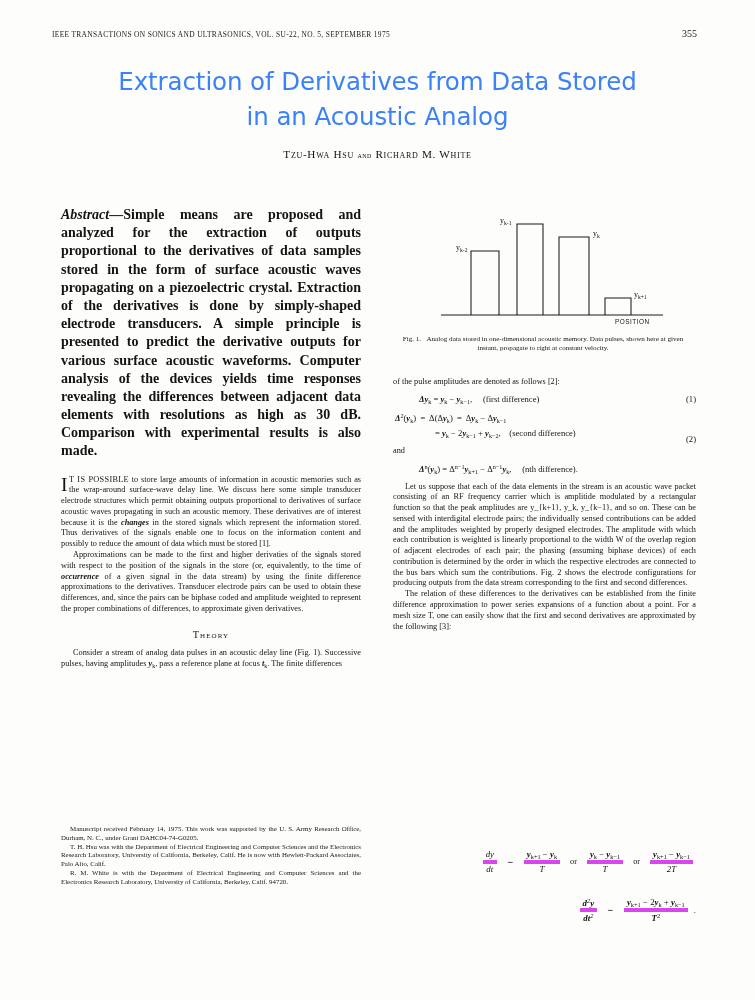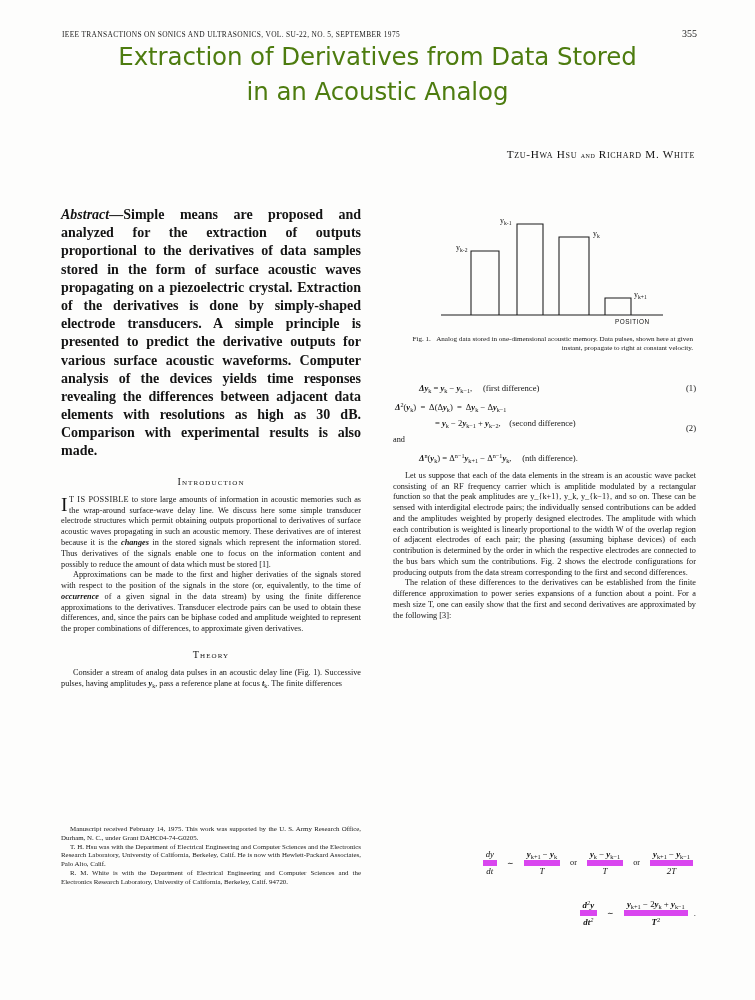--- a/index.html
+++ b/index.html
@@ -18,55 +18,55 @@
     margin: 0 auto;
     background: #fdfdfc;
     overflow: hidden;
     padding: 0;
     box-sizing: border-box;
   }
   
   .runhead {
     position: absolute;
     top: 28px;
-    left: 62px;
+    left: 52px;
     right: 58px;
     display: flex;
     justify-content: space-between;
     align-items: baseline;
     font-size: 7.4px;
     letter-spacing: 0.35px;
     font-variant: small-caps;
     text-transform: uppercase;
     color: #1a1a1a;
   }
   .runhead .pageno {
     font-size: 10px;
     letter-spacing: 0;
   }
   
   .title {
     position: absolute;
-    top: 40px;
+    top: 65px;
     left: 60px;
     right: 60px;
     text-align: center;
     font-family: "DejaVu Sans", "Liberation Sans", sans-serif;
     font-size: 24.5px;
     font-weight: 400;
     line-height: 1.42;
-    color: #4d7c0f;
+    color: #3b82f6;
     letter-spacing: -0.1px;
   }
   .authors {
     position: absolute;
     top: 148px;
     left: 60px;
     right: 60px;
-    text-align: right;
+    text-align: center;
     font-size: 11.2px;
     font-variant: small-caps;
     letter-spacing: 0.7px;
     color: #111;
   }
   .authors .conj {
     font-size: 8.6px;
     letter-spacing: 0.5px;
   }
   
@@ -124,21 +124,21 @@
   
   .figure {
     position: absolute;
     left: 393px;
     top: 203px;
     width: 300px;
   }
   .figcap {
     font-size: 7.1px;
     line-height: 1.30;
-    text-align: right;
+    text-align: center;
     margin-top: 6px;
     color: #161616;
   }
   .figcap .lbl { }
   
   .eq {
     position: relative;
     margin: 6px 0 6px 0;
     font-size: 8.6px;
     font-family: "Liberation Serif", serif;
@@ -156,21 +156,21 @@
   sub { font-size: 0.72em; vertical-align: -0.28em; }
   sup { font-size: 0.72em; vertical-align: 0.48em; }
   .frac {
     display: inline-block;
     vertical-align: middle;
     text-align: center;
     line-height: 1.18;
     margin: 0 3px;
   }
   .frac .num { display: block; padding: 0 3px; }
-  .frac .den { display: block; border-top: 6px solid #d946ef; padding: 0 3px; }
+  .frac .den { display: block; border-top: 4px solid #d946ef; padding: 0 3px; }
   .eqrow {
     display: flex;
     align-items: center;
     justify-content: flex-end;
     font-size: 8.8px;
     margin: 4px 0;
   }
   .eqrow .op { margin: 0 7px; font-size: 8.2px; }
   .mitalic { font-style: italic; }
 
@@ -207,21 +207,20 @@
   <div class="authors">
     <span>Tzu-Hwa Hsu</span>
     <span class="conj">and</span>
     <span>Richard M. White</span>
   </div>
 
   <div class="col col-left">
 
     <p class="abstract"><span class="lead">Abstract—</span><span>Simple means are proposed and analyzed for the extraction of outputs proportional to the derivatives of data samples stored in the form of surface acoustic waves propagating on a piezoelectric crystal. Extraction of the derivatives is done by simply-shaped electrode transducers. A simple principle is presented to predict the derivative outputs for various surface acoustic waveforms. Computer analysis of the devices yields time responses revealing the differences between adjacent data elements with resolutions as high as 30 dB. Comparison with experimental results is also made.</span></p>
 
-    <div class="sec-head">Introduction</div>
 
     <p class="dropcap-para"><span class="dropcap">I</span><span class="smallcapsrun">T IS POSSIBLE</span><span> to store large amounts of information in acoustic memories such as the wrap-around surface-wave delay line. We discuss here some simple transducer electrode structures which permit obtaining outputs proportional to derivatives of surface acoustic waves propagating in such an acoustic memory. These derivatives are of interest because it is the </span><i>changes</i><span> in the stored signals which represent the information stored. Thus derivatives of the signals enable one to focus on the information content and possibly to reduce the amount of data which must be stored [1].</span></p>
 
     <p class="body"><span>Approximations can be made to the first and higher derivaties of the signals stored with respect to the position of the signals in the store (or, equivalently, to the time of </span><i>occurrence</i><span> of a given signal in the data stream) by using the finite difference approximations to the derivatives. Transducer electrode pairs can be used to obtain these differences, and, since the pairs can be biphase coded and amplitude weighted to represent the proper combinations of differences, to approximate given derivatives.</span></p>
 
 
     <div class="sec-head">Theory</div>
 
     <p class="body"><span>Consider a stream of analog data pulses in an acoustic delay line (Fig. 1). Successive pulses, having amplitudes </span><i>y</i><sub>k</sub><span>, pass a reference plane at focus </span><i>t</i><sub>k</sub><span>. The finite differences</span></p>
   </div>
@@ -246,20 +245,21 @@
       <text x="222" y="121" font-family="Liberation Sans, sans-serif" font-size="6.4" letter-spacing="0.5" fill="#111">POSITION</text>
     </svg>
     <div class="figcap">
       <span class="lbl">Fig. 1.</span>
       &nbsp;&nbsp;<span>Analog data stored in one-dimensional acoustic memory. Data pulses, shown here at given instant, propagate to right at constant velocity.</span>
     </div>
   </div>
 
   <div class="col col-right" style="top: 377px;">
 
+    <p class="body noindent">of the pulse amplitudes are denoted as follows [2]:</p>
 
     <div class="eq">
       <span class="eqbody">
         <i>Δy</i><sub>k</sub> = <i>y</i><sub>k</sub> − <i>y</i><sub>k−1</sub>,
         &nbsp;&nbsp;&nbsp;&nbsp;<span>(first difference)</span>
       </span>
       <span class="tag">(1)</span>
     </div>
 
     <div class="eq">

